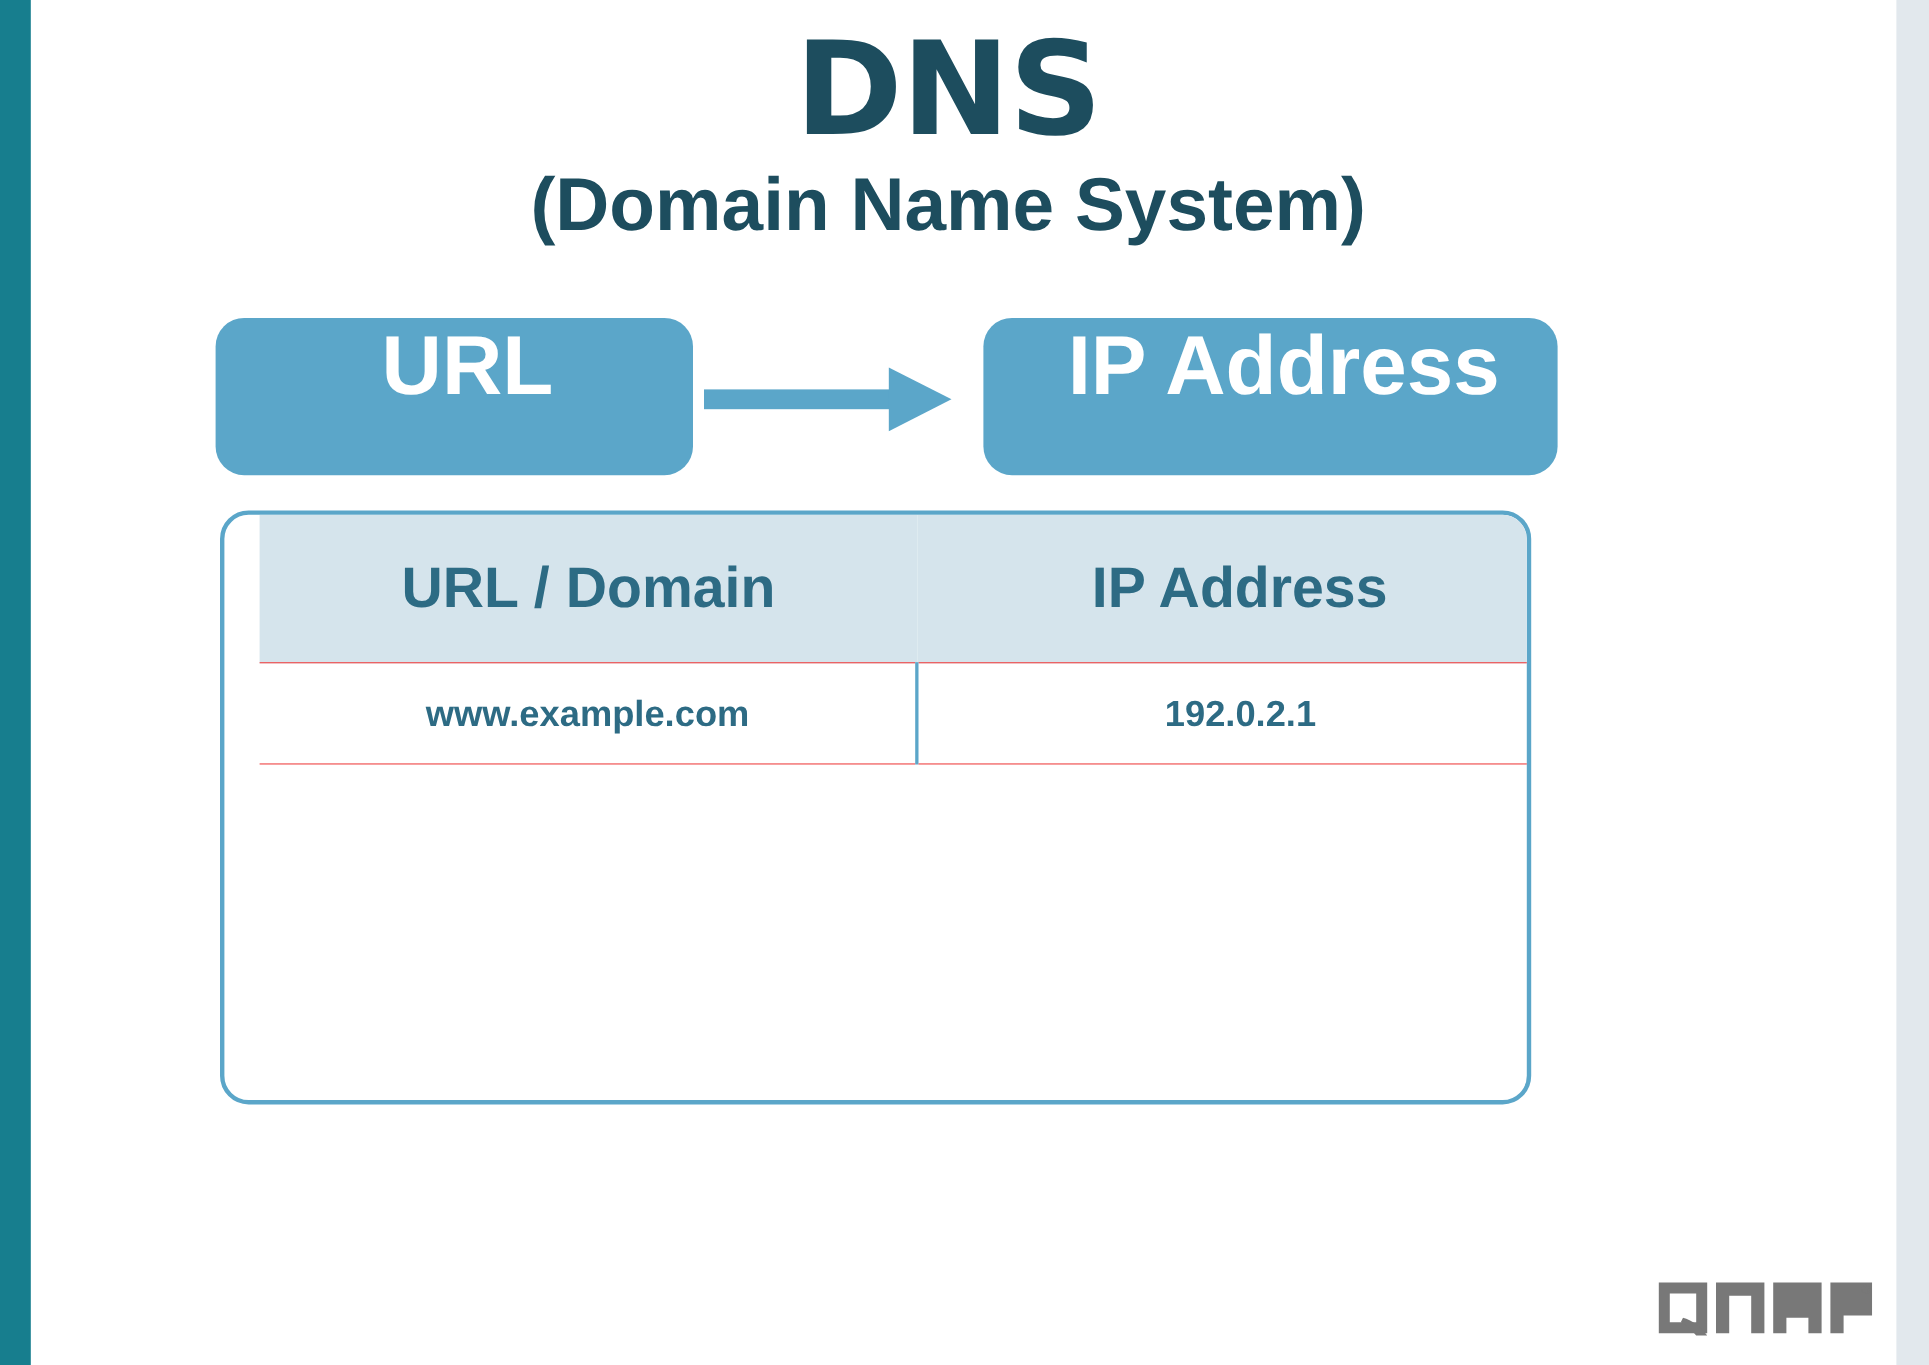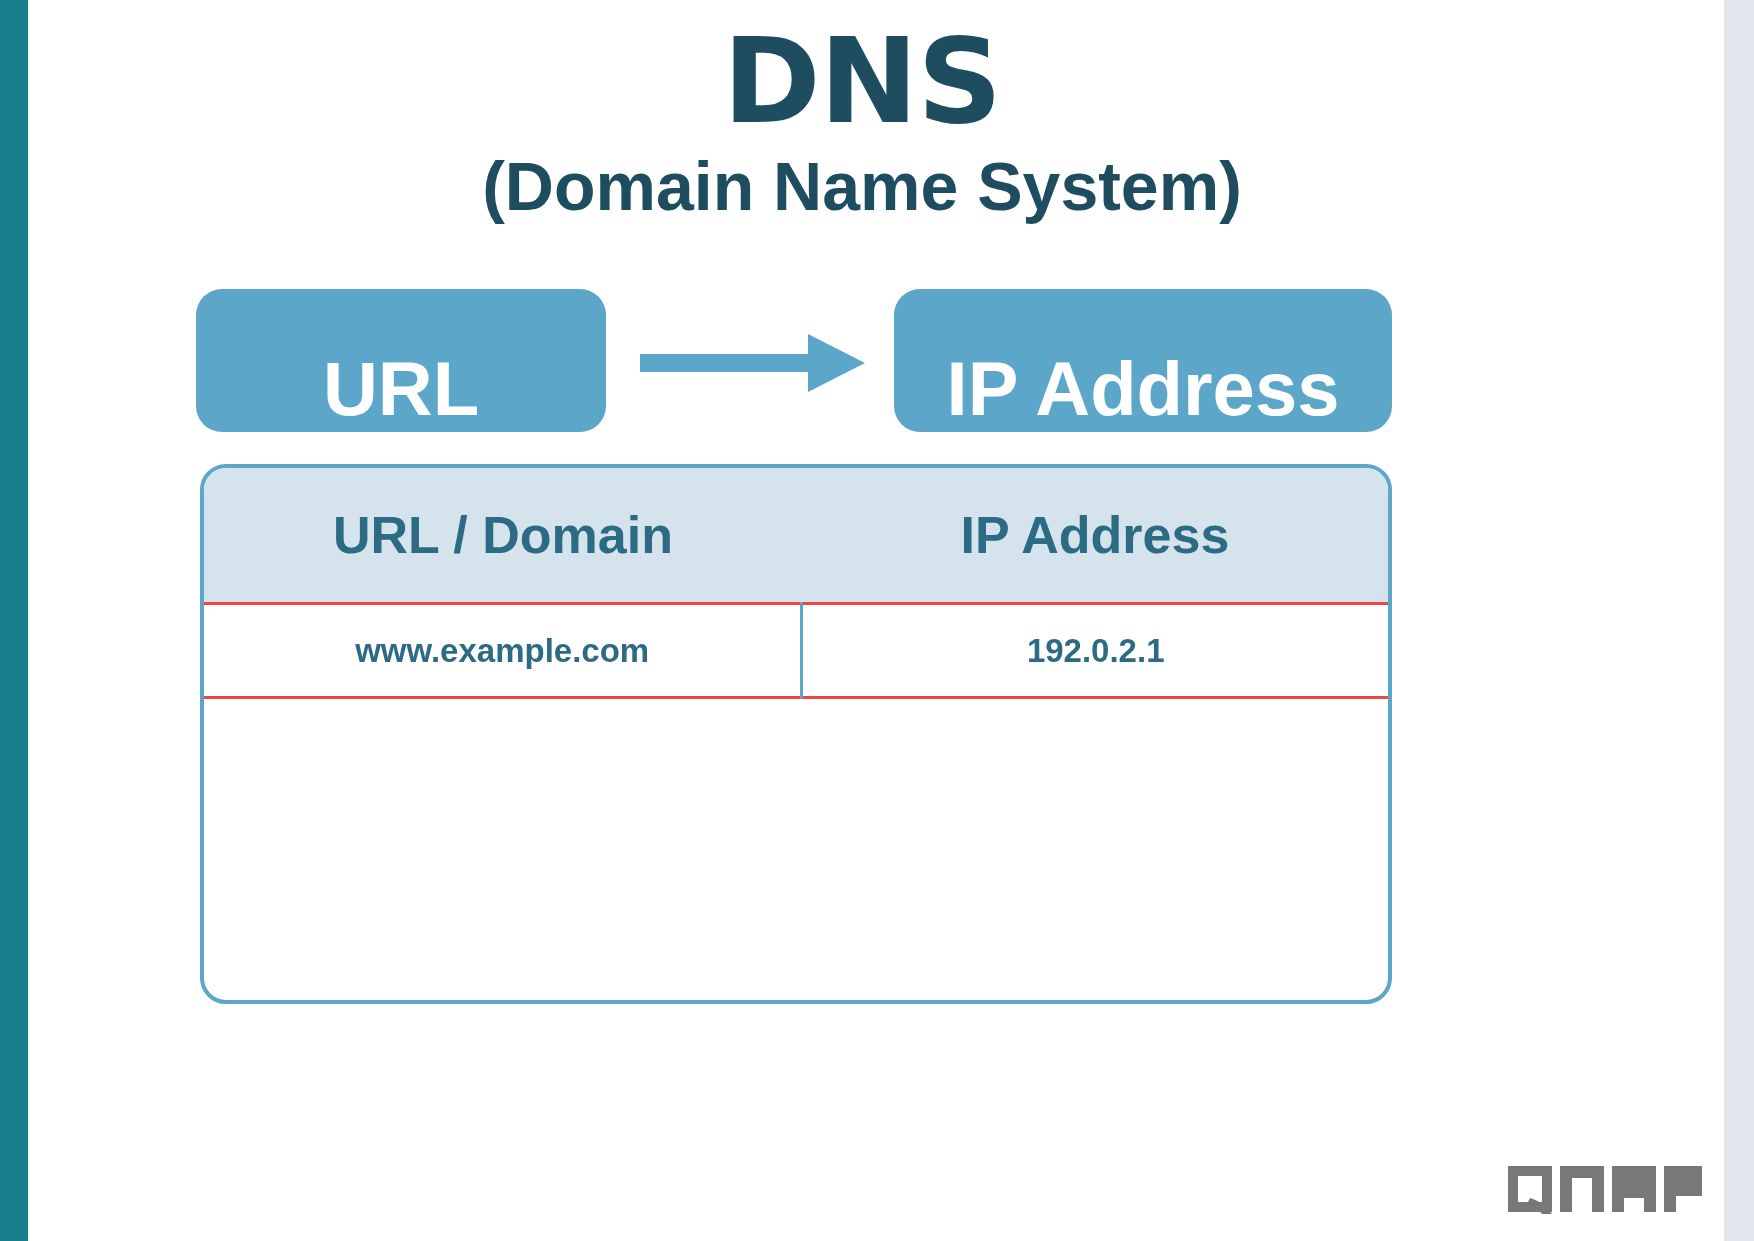--- a/index.html
+++ b/index.html
@@ -67,25 +67,26 @@
     line-height: 1.0;
     font-family: "Liberation Sans", sans-serif;
   }
 
   
   .flow-box {
     position: absolute;
     background: #5ba6c9;
     border-radius: 26px;
     display: flex;
-    align-items: flex-end;
+    align-items: flex-start;
     justify-content: center;
     color: #ffffff;
     font-weight: 700;
     font-family: "Liberation Sans", sans-serif;
+    padding-left: 24px;
   }
   .flow-box.url {
     left: 196px;
     top: 289px;
     width: 410px;
     height: 143px;
     font-size: 76px;
   }
   .flow-box.ip {
     left: 894px;
@@ -114,40 +115,41 @@
     border: 4px solid #5ba6c9;
     border-radius: 26px;
     overflow: hidden;
     background: #ffffff;
     box-sizing: border-box;
   }
   .dns-table {
     width: 100%;
     border-collapse: collapse;
     table-layout: fixed;
+    margin-left: 32px;
   }
   .dns-table th {
     background: #d5e4ec;
     color: #2d6b84;
     font-size: 52px;
     font-weight: 700;
     height: 132px;
     text-align: center;
     border: none;
     font-family: "Liberation Sans", sans-serif;
   }
   .dns-table th.col-a { width: 50.5%; }
   .dns-table th.col-b { width: 49.5%; }
   .dns-table td {
     height: 89px;
     text-align: center;
     font-size: 33px;
     font-weight: 700;
     color: #2d6b84;
-    border-top: 3px solid #ef4444;
+    border-top: 1px solid #ef4444;
     font-family: "Liberation Sans", sans-serif;
   }
   .dns-table td.cell-domain {
     border-right: 3px solid #5ba6c9;
   }
   .dns-table tr.spacer-row td {
     height: 40px;
     border-right: none;
   }
   .dns-table tr.spacer-row td.cell-domain {

